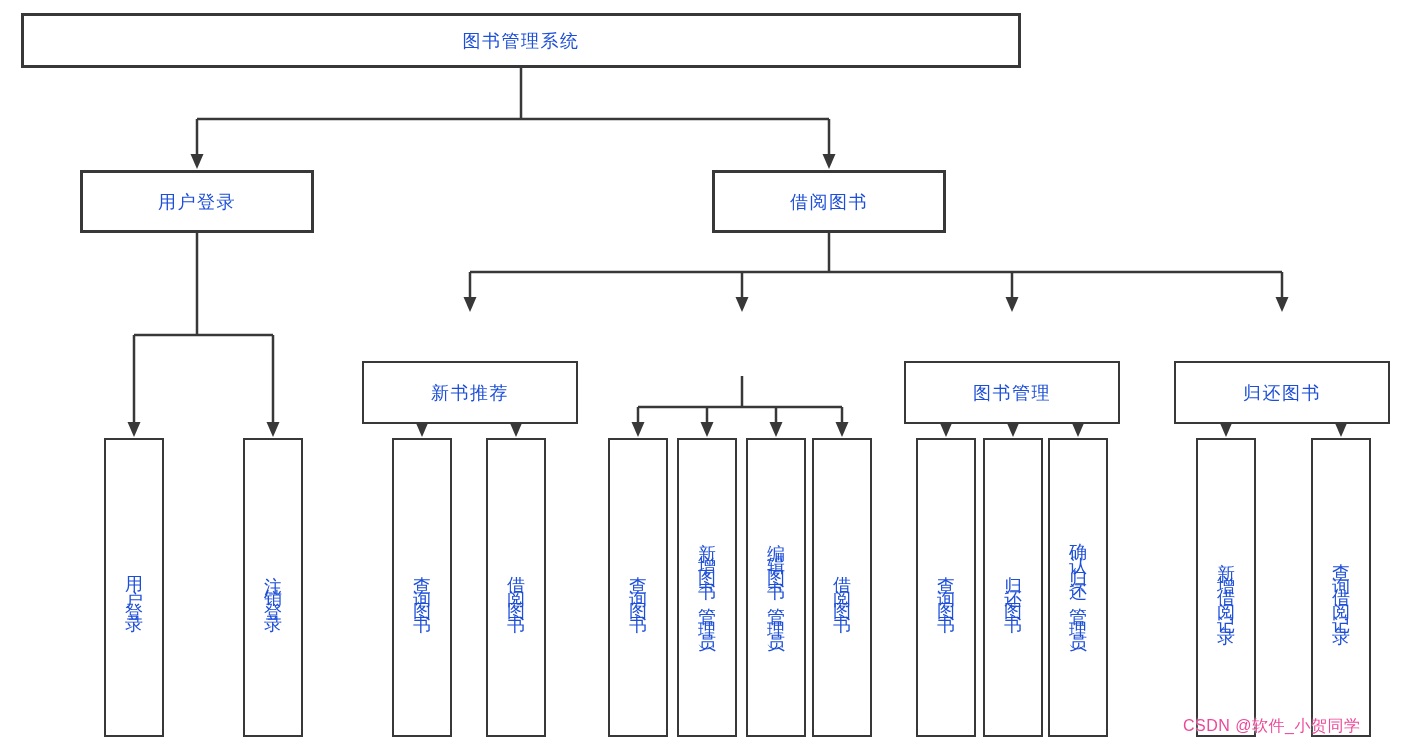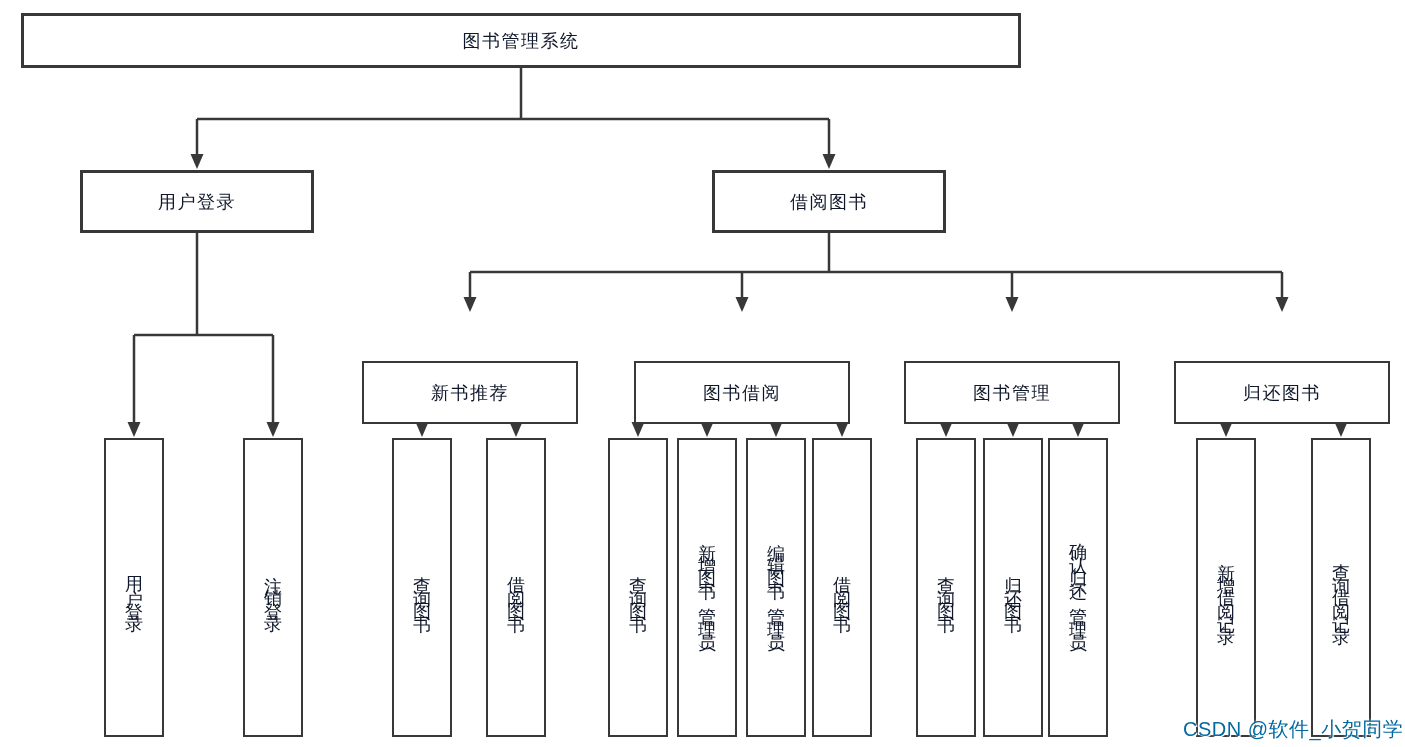--- a/index.html
+++ b/index.html
@@ -23,21 +23,21 @@
     pointer-events: none;
   }
   .box {
     position: absolute;
     background: #ffffff;
     border: 3px solid #383838;
     display: flex;
     align-items: center;
     justify-content: center;
     font-size: 18px;
-    color: #0f172a;
+    color: #1d4ed8;
     z-index: 2;
   }
   .hbox { letter-spacing: 1.5px; }
   .root  { left: 21px;  top: 13px;  width: 1000px; height: 55px; }
   .lvl2  { top: 170px; height: 63px; width: 234px; }
   .lvl3  { top: 313px; height: 63px; width: 216px; border-width: 2.5px; margin-top: 48px; }
   .vbox {
     top: 438px;
     width: 60px;
     height: 299px;
@@ -45,23 +45,23 @@
     writing-mode: vertical-rl;
     text-orientation: mixed;
     letter-spacing: 13px;
     line-height: 1;
     font-size: 18px;
   }
   .watermark {
     position: absolute;
     left: 1183px;
     top: 716px;
-    font-size: 20px;
+    font-size: 16px;
     letter-spacing: 0.5px;
-    color: #0369a1;
+    color: #ec4899;
     text-shadow: 0 0 3px #ffffff, 1px 1px 0 #ffffff;
     z-index: 3;
     white-space: nowrap;
     text-align: center;
   }
 </style>
 </head>
 <body>
 
 <div class="canvas">
@@ -98,21 +98,20 @@
       <polygon points="1334.5,422 1347.5,422 1341,437"></polygon>
     </g>
   </svg>
 
   <div class="box hbox root">图书管理系统</div>
 
   <div class="box hbox lvl2" style="left:80px;">用户登录</div>
   <div class="box hbox lvl2" style="left:712px;">借阅图书</div>
 
   <div class="box hbox lvl3" style="left:362px;">新书推荐</div>
-  <div class="box hbox lvl3" style="left:634px;">图书借阅</div>
   <div class="box hbox lvl3" style="left:904px;">图书管理</div>
   <div class="box hbox lvl3" style="left:1174px;">归还图书</div>
 
   <div class="box vbox" style="left:104px;">用户登录</div>
   <div class="box vbox" style="left:243px;">注销登录</div>
 
   <div class="box vbox" style="left:392px;">查询图书</div>
   <div class="box vbox" style="left:486px;">借阅图书</div>
 
   <div class="box vbox" style="left:608px;">查询图书</div>

